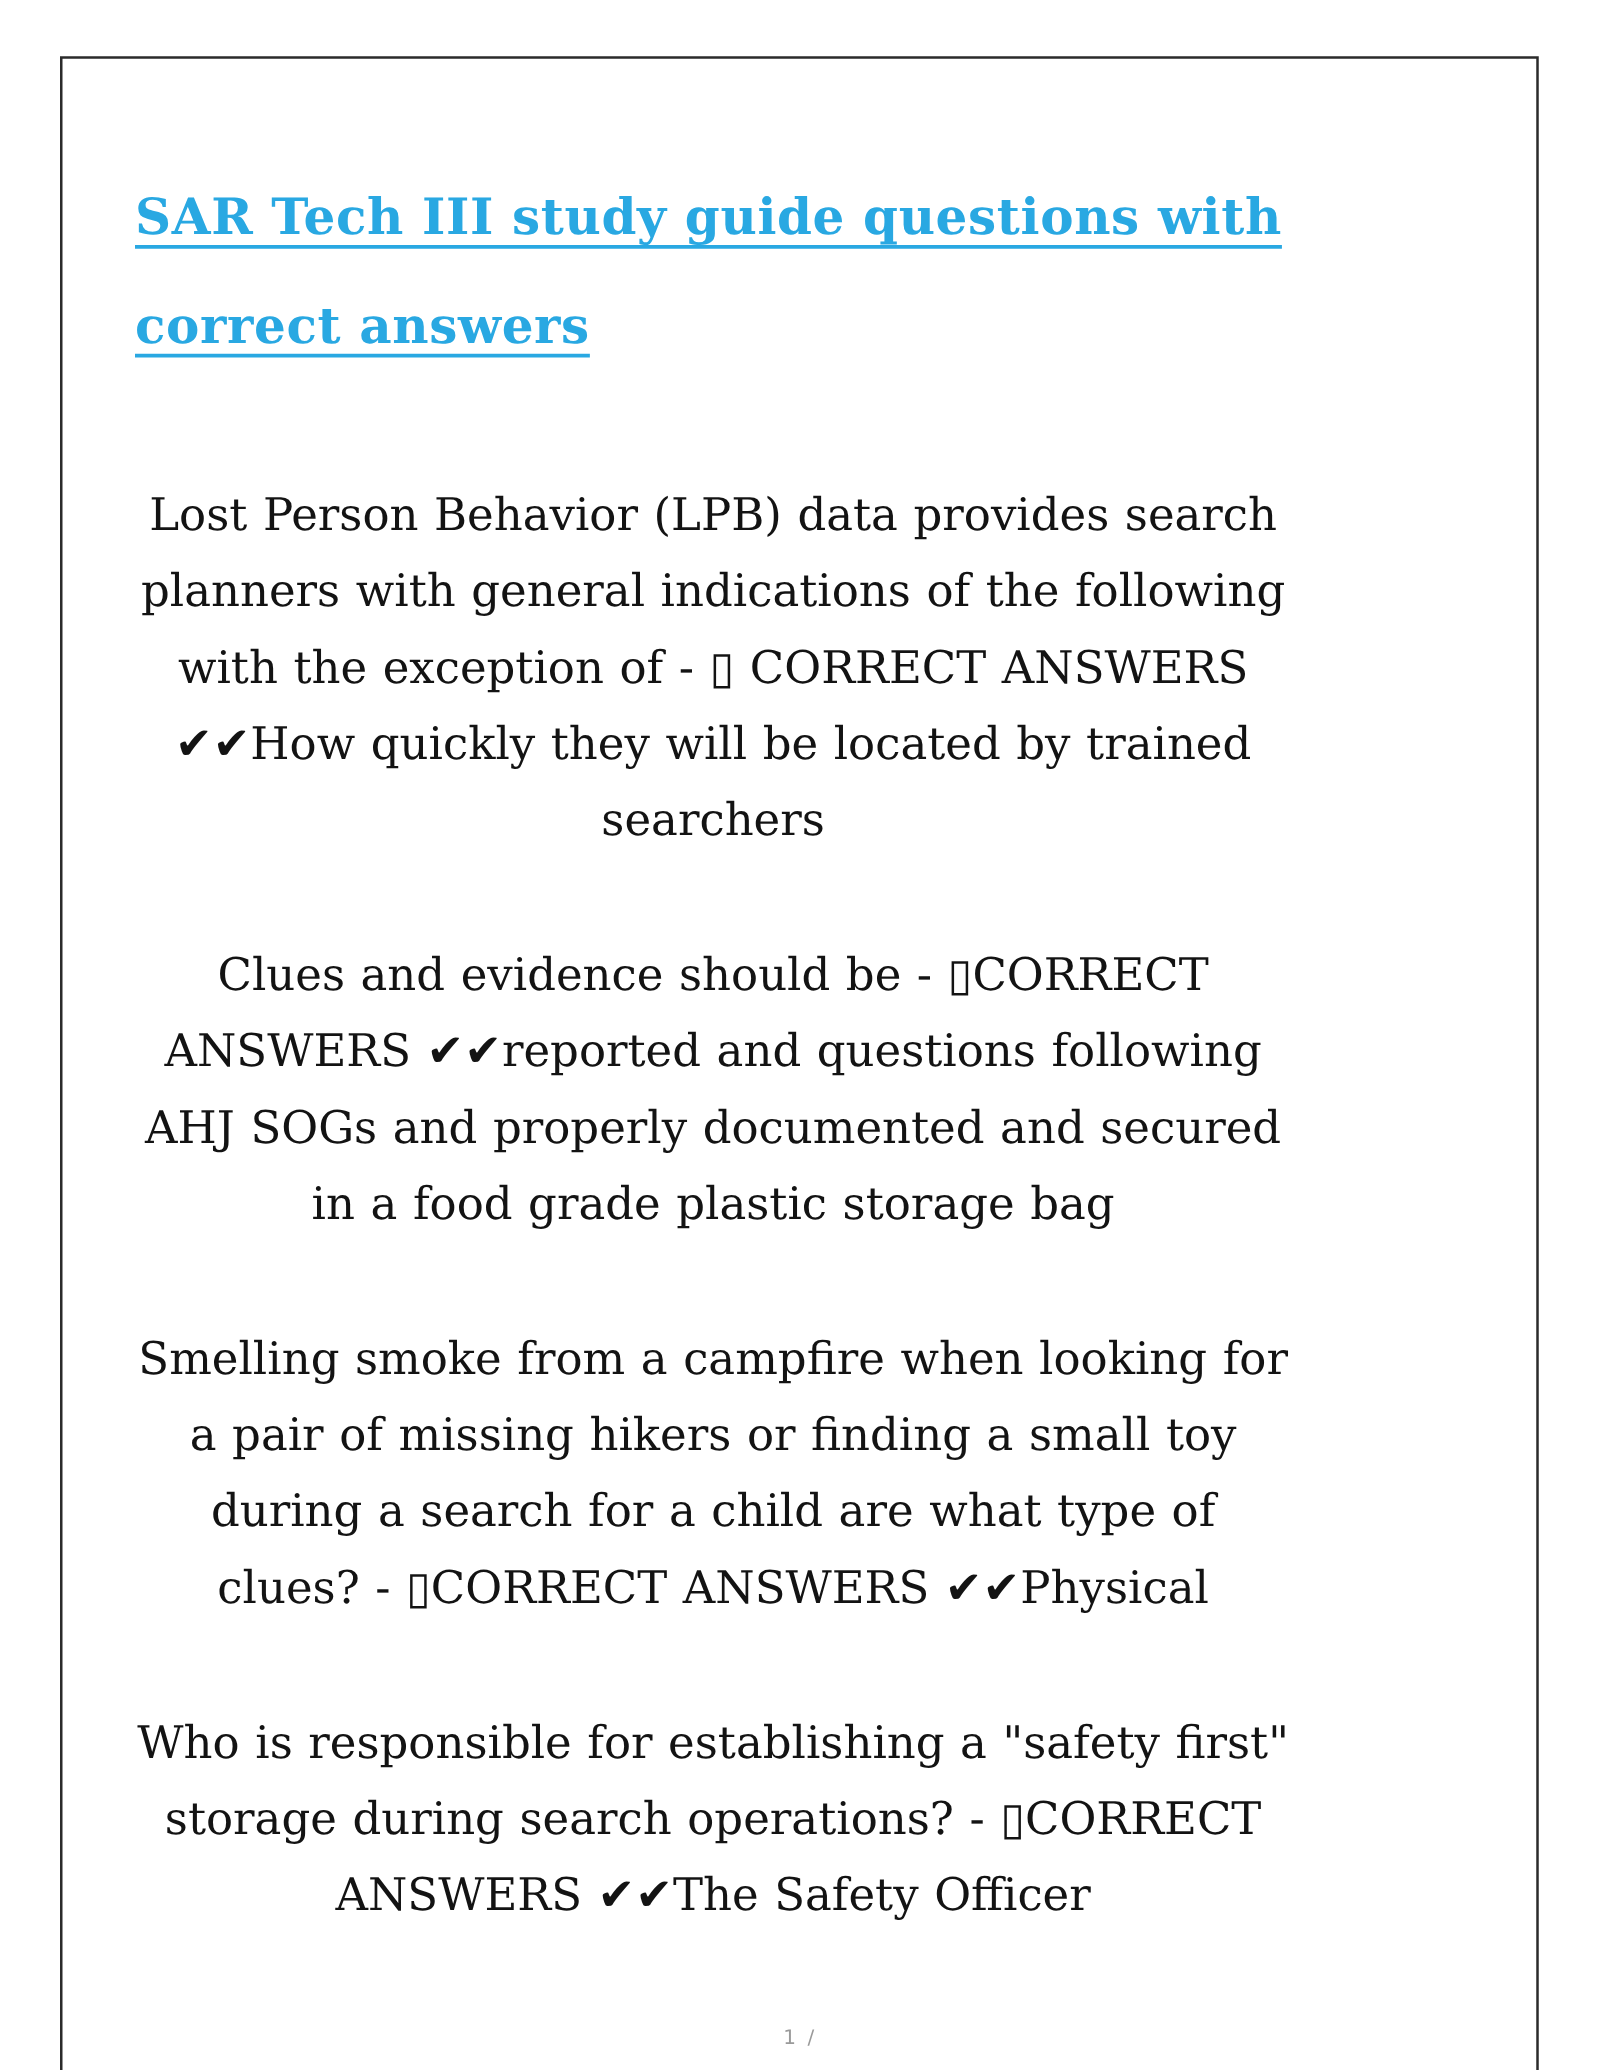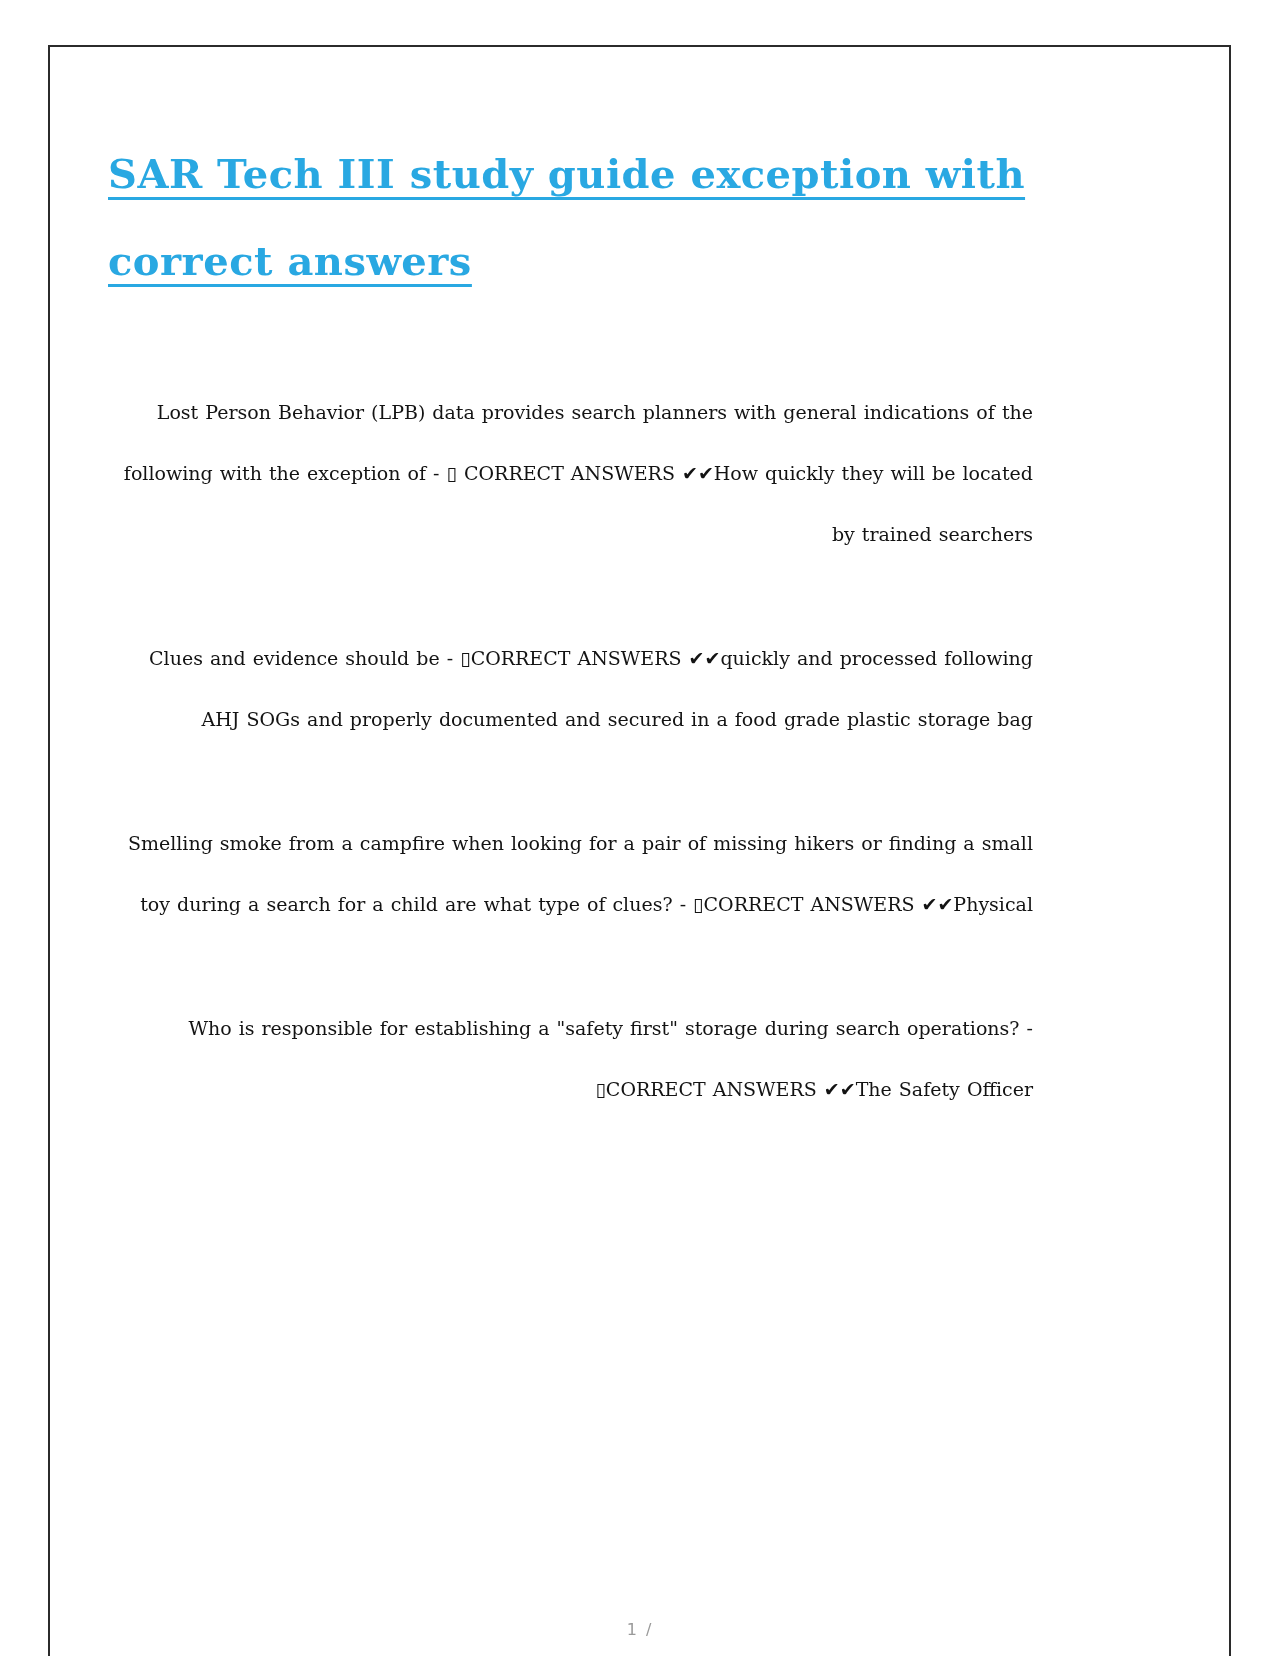--- a/index.html
+++ b/index.html
@@ -36,48 +36,48 @@
       font-weight: bold;
       line-height: 87px;
       color: #29a8e2;
       text-decoration: underline;
       text-decoration-thickness: 3px;
       text-underline-offset: 9px;
       letter-spacing: 0.5px;
     }
     .para {
       margin: 0 0 63px 0;
-      font-size: 19px;
+      font-size: 36px;
       line-height: 61px;
       color: #131313;
-      text-align: right;
+      text-align: center;
       word-spacing: 1px;
     }
     .footer {
       position: absolute;
       left: 0;
       top: 1620px;
       width: 100%;
       text-align: center;
       font-family: "DejaVu Sans", "Liberation Sans", sans-serif;
       font-size: 16px;
       color: #9a9a9a;
       letter-spacing: 2px;
     }
   </style>
 </head>
 <body>
 
 <div class="page-border"></div>
 
 <div class="content">
-  <h1 class="doc-title" style="color: rgb(41, 168, 226);">SAR Tech III study guide exception with correct answers</h1>
+  <h1 class="doc-title" style="color: rgb(41, 168, 226);">SAR Tech III study guide questions with correct answers</h1>
 
   <p class="para">Lost Person Behavior (LPB) data provides search planners with general indications of the following with the exception of - ▯ CORRECT ANSWERS ✔✔How quickly they will be located by trained searchers</p>
 
-  <p class="para">Clues and evidence should be - ▯CORRECT ANSWERS ✔✔quickly and processed following AHJ SOGs and properly documented and secured in a food grade plastic storage bag</p>
+  <p class="para">Clues and evidence should be - ▯CORRECT ANSWERS ✔✔reported and questions following AHJ SOGs and properly documented and secured in a food grade plastic storage bag</p>
 
   <p class="para">Smelling smoke from a campfire when looking for a pair of missing hikers or finding a small toy during a search for a child are what type of clues? - ▯CORRECT ANSWERS ✔✔Physical</p>
 
   <p class="para">Who is responsible for establishing a "safety first" storage during search operations? - ▯CORRECT ANSWERS ✔✔The Safety Officer</p>
 </div>
 
 <div class="footer">1 /</div>
 
 </body></html>

